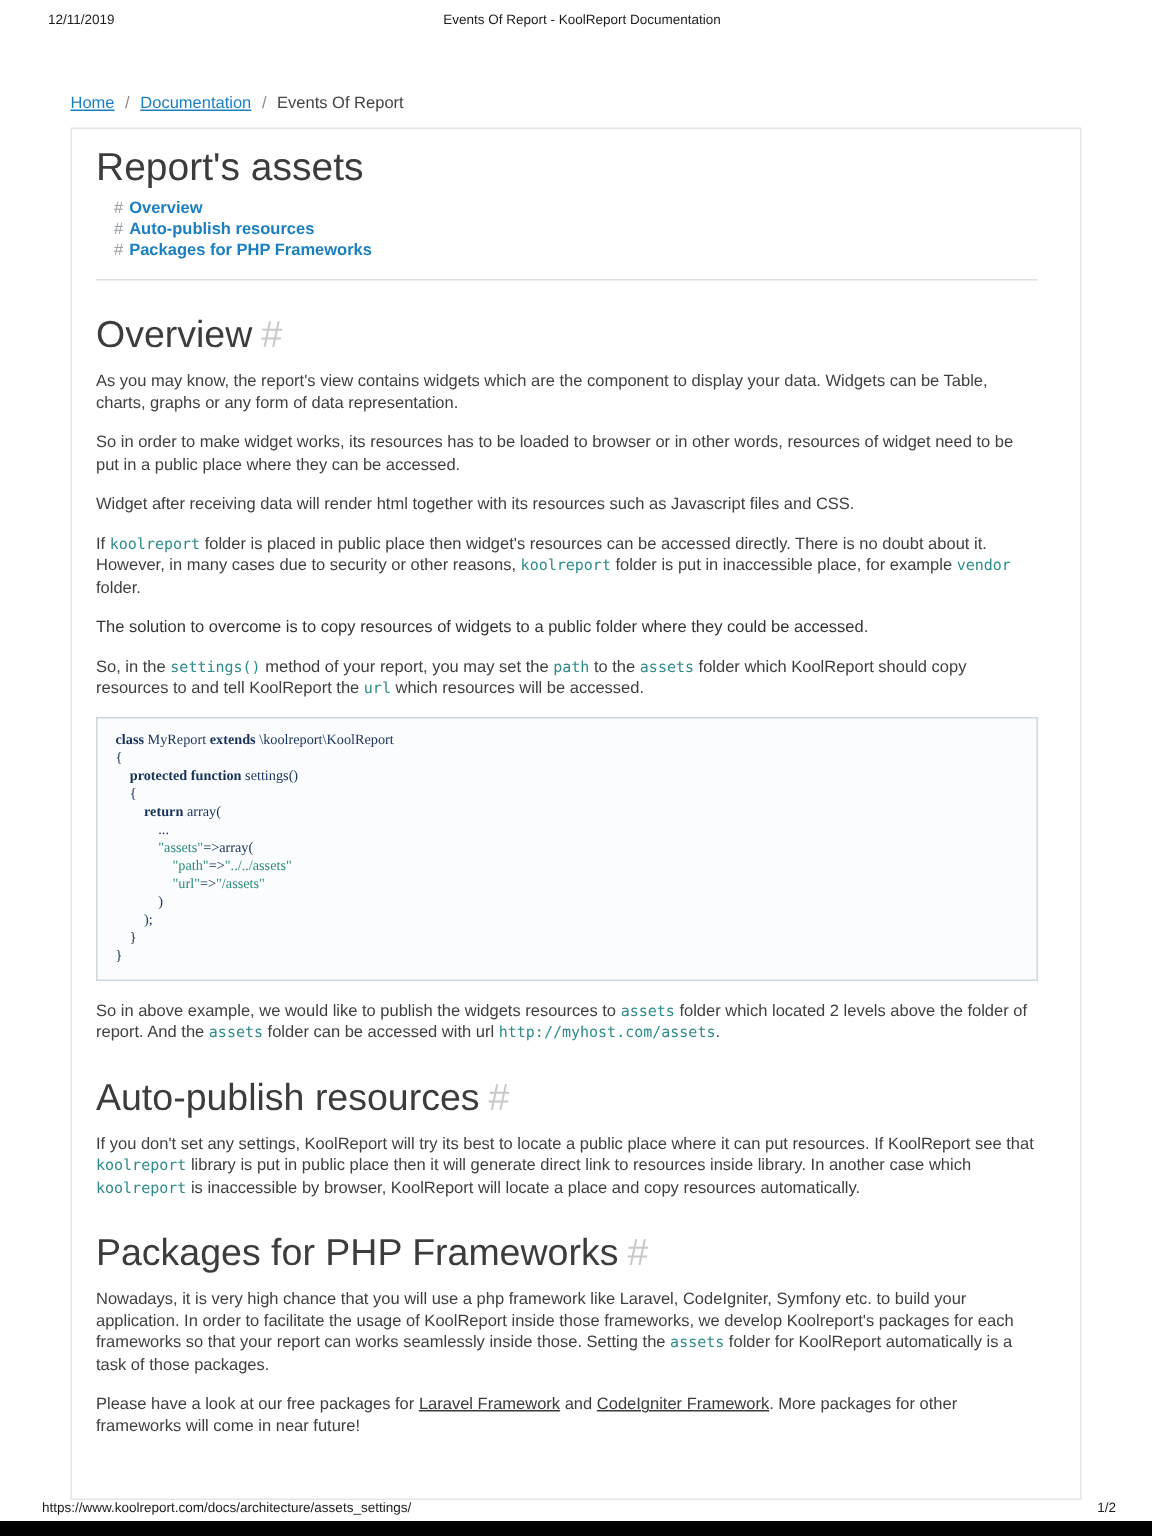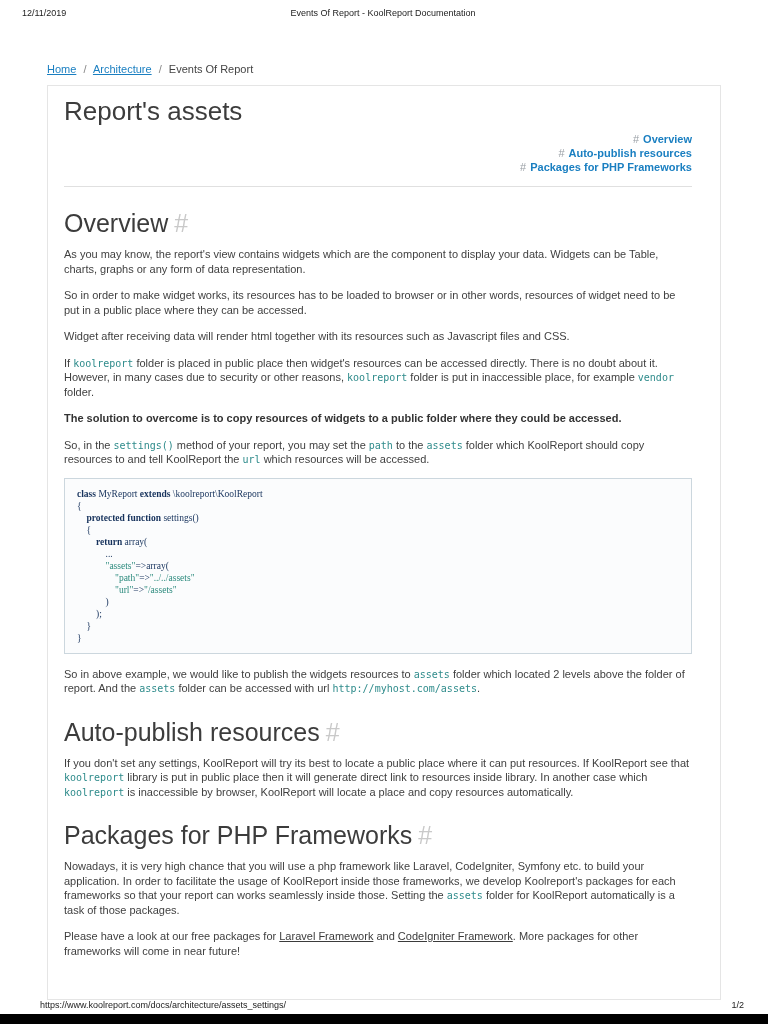--- a/index.html
+++ b/index.html
@@ -11,29 +11,29 @@
     color: #3b3b3b;
     position: relative;
     overflow: hidden;
   }
 
   
   .print-header {
     display: grid;
     grid-template-columns: 1fr auto 1fr;
     align-items: start;
-    padding: 8px 24px 0 22px;
+    padding: 8px 24px 0 32px;
     font-size: 9px;
     color: #1c1c1c;
   }
   .print-header .ph-date { justify-self: start; }
   .print-header .ph-title { justify-self: center; }
   .print-footer {
     position: absolute;
-    left: 40px; right: 24px; bottom: 14px;
+    left: 28px; right: 24px; bottom: 14px;
     display: flex;
     justify-content: space-between;
     font-size: 9px;
     color: #1c1c1c;
   }
   .bottom-bar {
     position: absolute;
     left: 0; right: 0; bottom: 0;
     height: 10px;
     background: #000000;
@@ -64,21 +64,21 @@
 
   .page-title {
     margin: 10px 0 6px 0;
     font-size: 26px;
     line-height: 30px;
     font-weight: 400;
     color: #3c3c3c;
   }
 
   .toc { list-style: none; margin: 0; padding: 0 0 0 12px; }
-  .toc-item { font-size: 11px; line-height: 14px; text-align: right; }
+  .toc-item { font-size: 11px; line-height: 14px; }
   .toc-hash { color: #9aa0a6; margin-right: 4px; }
   .toc-link {
     color: #1a7fc1;
     font-weight: 700;
     text-decoration: none;
     cursor: pointer;
   }
 
   hr.rule { border: none; border-top: 1px solid #e0e0e0; margin: 12px 0 0 0; }
 
@@ -95,21 +95,21 @@
     margin-left: 6px;
     cursor: pointer;
   }
 
   .para {
     margin: 12px 0 11px 0;
     font-size: 11px;
     line-height: 1.32;
     color: #3f3f3f;
   }
-  .seg-b { font-weight: 700; color: #333; }
+  .seg-b { font-weight: 400; color: #333; }
   .inline-code {
     font-family: "DejaVu Sans Mono", monospace;
     font-size: 10px;
     color: #2e8b8b;
     text-align: center;
   }
   .doc-link {
     color: #3b3b3b;
     text-decoration: underline;
     cursor: pointer;
@@ -135,21 +135,21 @@
 
 <div class="print-header">
   <span class="ph-date">12/11/2019</span>
   <span class="ph-title">Events Of Report - KoolReport Documentation</span>
   <span></span>
 </div>
 
 <div class="breadcrumb">
   <a>Home</a>
   <span class="sep">/</span>
-  <a>Architecture</a>
+  <a>Documentation</a>
   <span class="sep">/</span>
   <span class="crumb-current">Events Of Report</span>
 </div>
 
 <div class="content-box">
 
   <h1 class="page-title">Report's assets</h1>
 
   <ul class="toc">
     <li class="toc-item">

